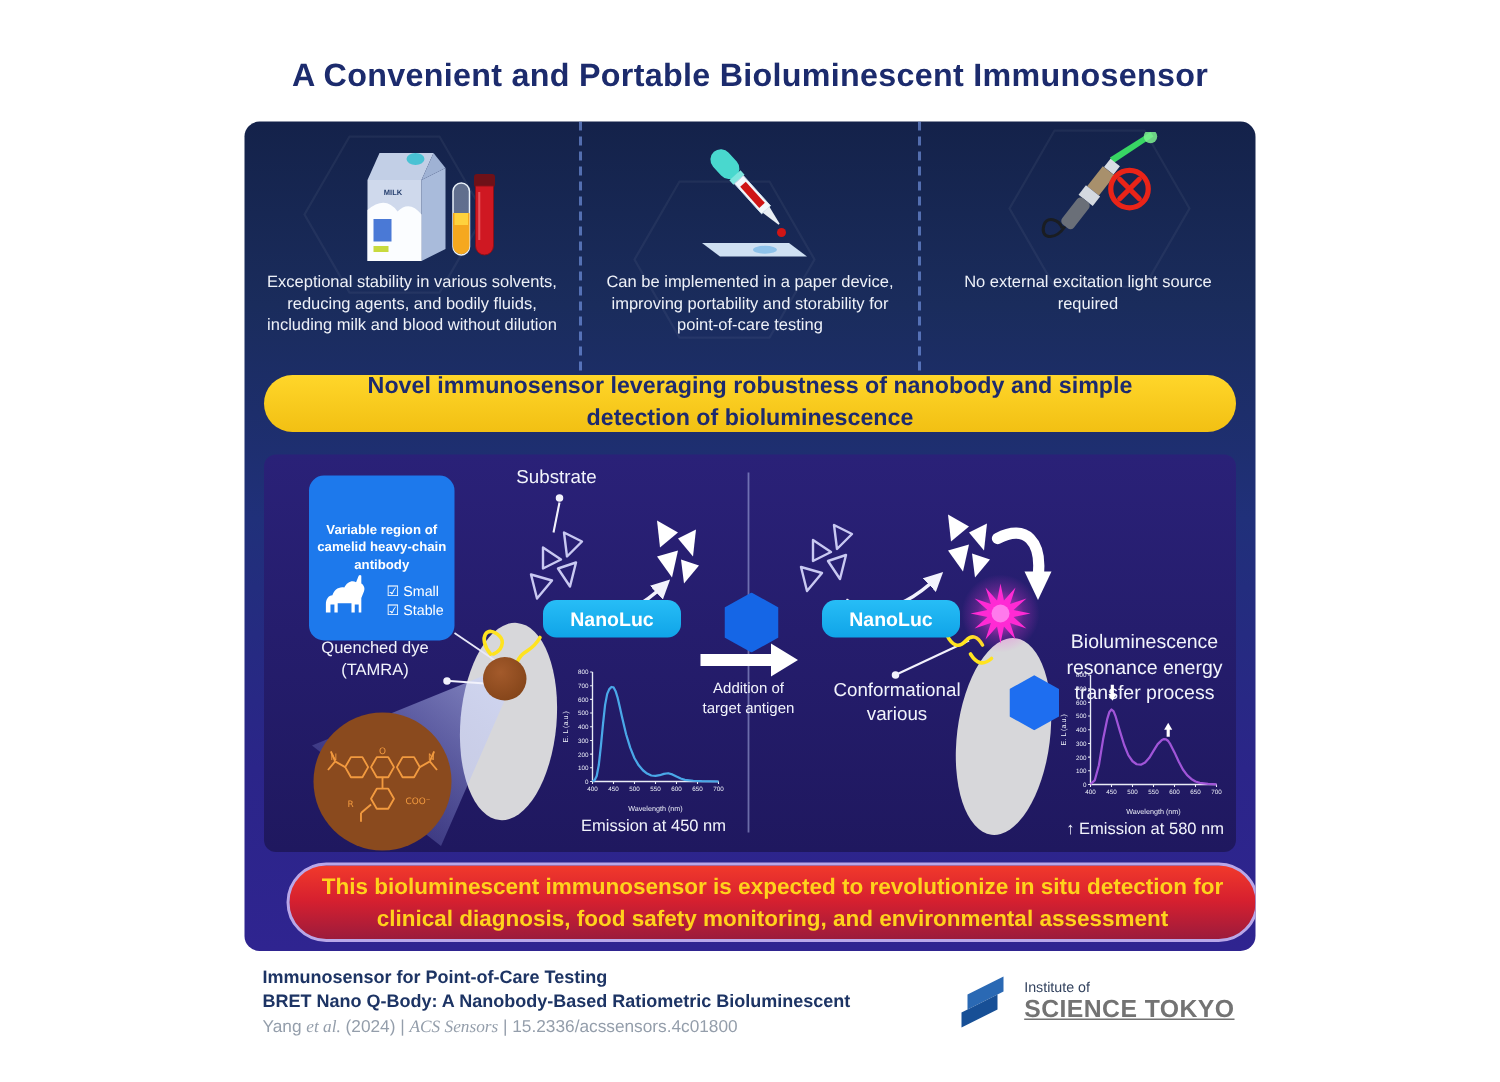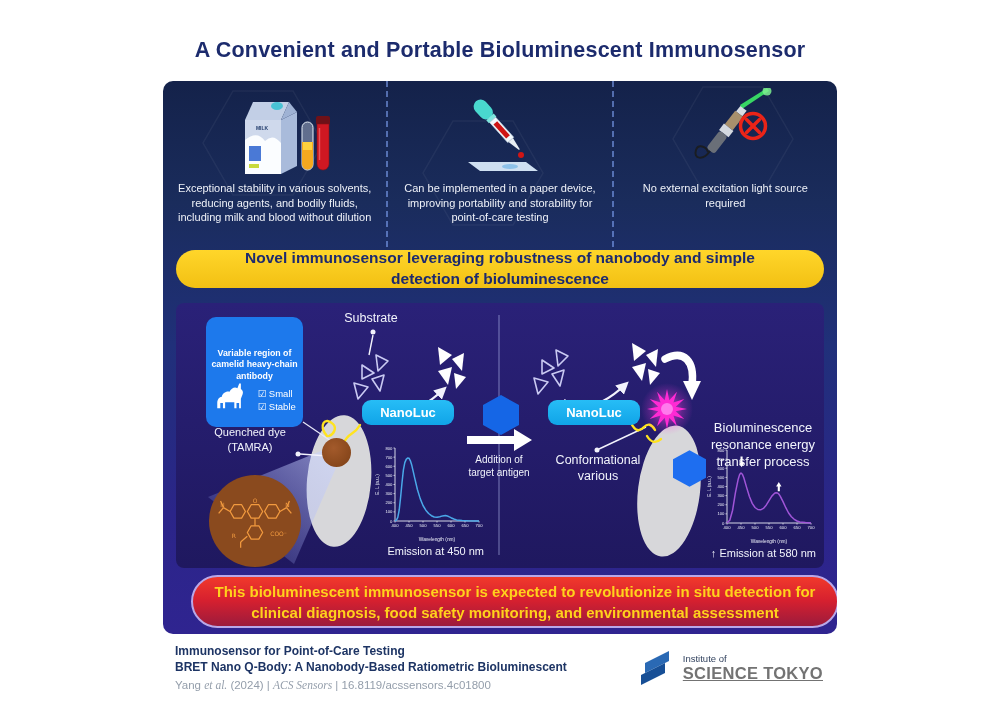--- a/index.html
+++ b/index.html
@@ -418,21 +418,21 @@
     <div class="banner-red">
       <span>This bioluminescent immunosensor is expected to revolutionize in situ detection for clinical diagnosis, food safety monitoring, and environmental assessment</span>
     </div>
   </div>
 
   <div class="footer">
     <div class="citation">
       <span class="ct">Immunosensor for Point-of-Care Testing</span>
       <span class="ct">BRET Nano Q-Body: A Nanobody-Based Ratiometric Bioluminescent</span>
       <div class="src">
-        <span>Yang </span><i>et al.</i><span> (2024) | </span><i>ACS Sensors</i><span> | 16.8119/acssensors.4c01800</span>
+        <span>Yang </span><i>et al.</i><span> (2024) | </span><i>ACS Sensors</i><span> | 15.2336/acssensors.4c01800</span>
       </div>
     </div>
     <div class="logo">
       <svg width="40" height="40" viewBox="0 0 40 40">
         <polygon points="34,3 10,15 10,25 34,13" fill="#2a69b4"></polygon>
         <polygon points="6,37 30,25 30,15 6,27" fill="#174f96"></polygon>
       </svg>
       <div class="logo-text">
         <span class="lt1">Institute of</span>
         <span class="lt2">SCIENCE TOKYO</span>

